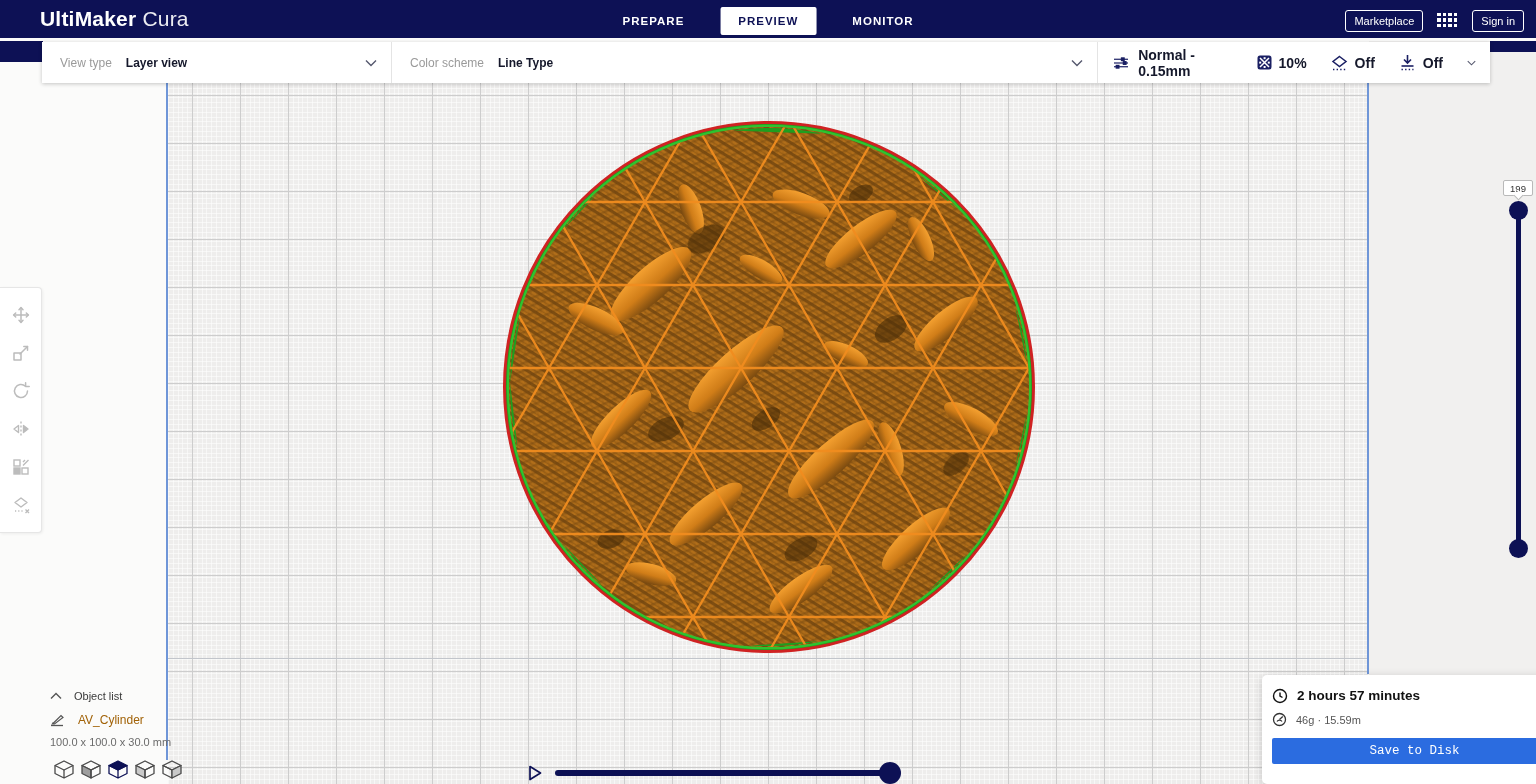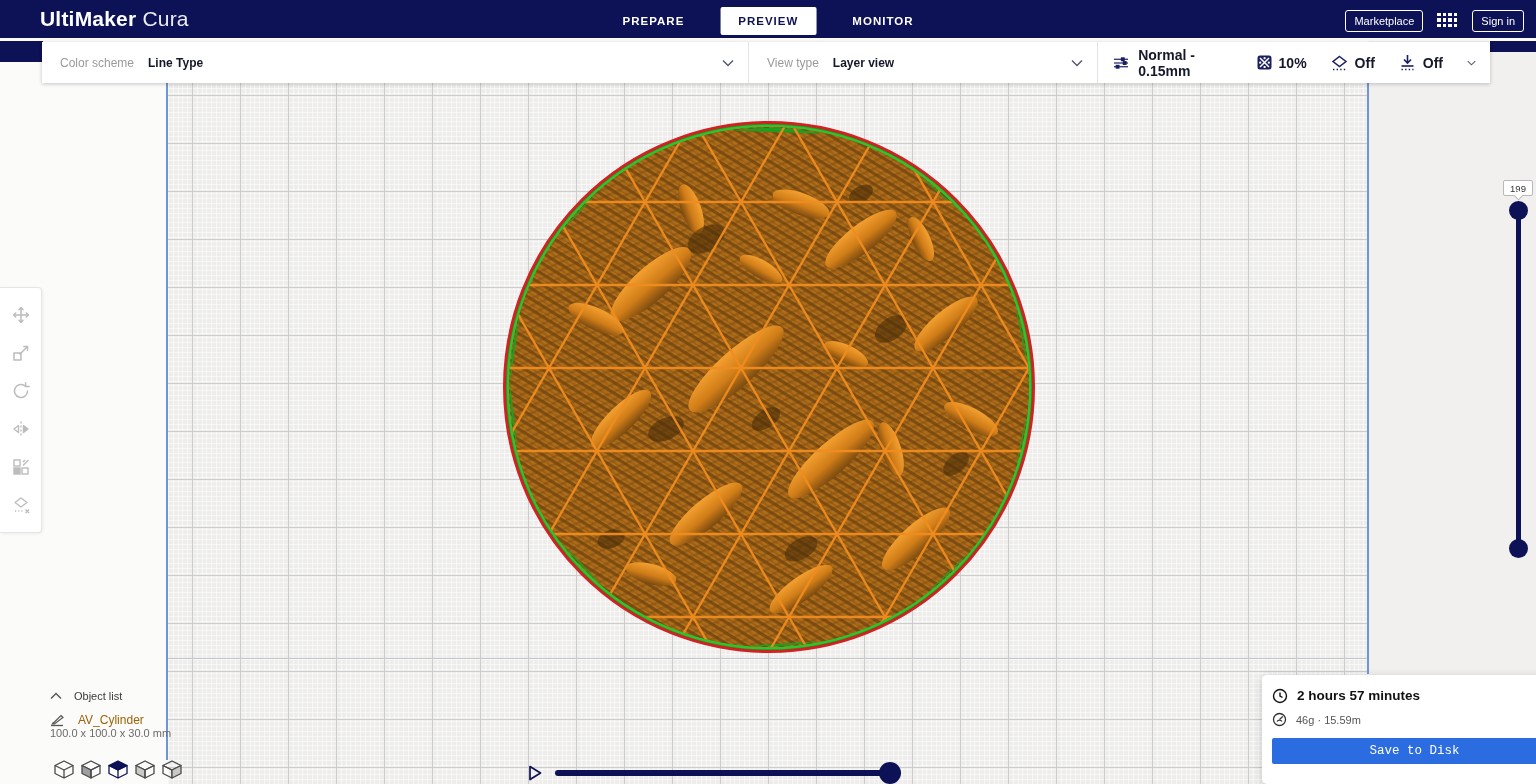--- a/index.html
+++ b/index.html
@@ -75,21 +75,21 @@
     justify-content:space-around; padding:8px 0; }
   .tool-btn { width:26px; height:26px; display:flex; align-items:center;
     justify-content:center; color:#bcbcbc; cursor:pointer; }
 
   
   .objlist { position:absolute; left:50px; top:690px; z-index:10; width:190px; }
   .objlist-head { display:flex; align-items:center; gap:12px; cursor:pointer; }
   .objlist-title { font-size:11px; color:#3a3a3a; }
   .obj-row { display:flex; align-items:center; gap:12px; margin-top:11px; }
   .obj-name { font-size:12px; color:#a16207; }
-  .obj-size { font-size:11px; color:#6b6b6b; }
+  .obj-size { margin-top:9px; font-size:11px; color:#6b6b6b; }
 
   
   .view-cubes { position:absolute; left:52px; top:758px; display:flex; gap:4px; z-index:10; }
   .vcube { width:23px; height:23px; display:flex; align-items:center;
     justify-content:center; cursor:pointer; }
 
   
   .layer-slider { position:absolute; left:1500px; top:180px; width:38px; height:390px; z-index:15; }
   .layer-badge { position:absolute; left:3px; top:0; width:30px; height:16px;
     background:#fff; border:1px solid #b9b9b9; border-radius:2px;
@@ -157,31 +157,31 @@
         <i></i>
         <i></i>
     </div>
     <button class="hbtn">Sign in</button>
   </div>
 </div>
 <div class="header-left-ext"></div>
 <div class="header-right-ext"></div>
 
 <div class="toolbar">
+  <div class="tb-sec tb-view">
+    <span class="tb-label">View type</span>
+    <span class="tb-value">Layer view</span>
+    <span class="tb-spacer"></span>
+    <svg class="chev" viewBox="0 0 12 8">
+        <polyline points="1,1.5 6,6.5 11,1.5"></polyline>
+      </svg>
+  </div>
   <div class="tb-sec tb-color">
     <span class="tb-label">Color scheme</span>
     <span class="tb-value">Line Type</span>
-    <span class="tb-spacer"></span>
-    <svg class="chev" viewBox="0 0 12 8">
-        <polyline points="1,1.5 6,6.5 11,1.5"></polyline>
-      </svg>
-  </div>
-  <div class="tb-sec tb-view">
-    <span class="tb-label">View type</span>
-    <span class="tb-value">Layer view</span>
     <span class="tb-spacer"></span>
     <svg class="chev" viewBox="0 0 12 8">
         <polyline points="1,1.5 6,6.5 11,1.5"></polyline>
       </svg>
   </div>
   <div class="tb-sec tb-settings">
     <svg class="ic navy-ic" width="19" height="16" viewBox="0 0 19 16">
       <g stroke="currentColor" stroke-width="1.6" fill="currentColor">
         <line x1="0" y1="3" x2="19" y2="3"></line>
           <rect x="10" y="1.2" width="3.6" height="3.6"></rect>

